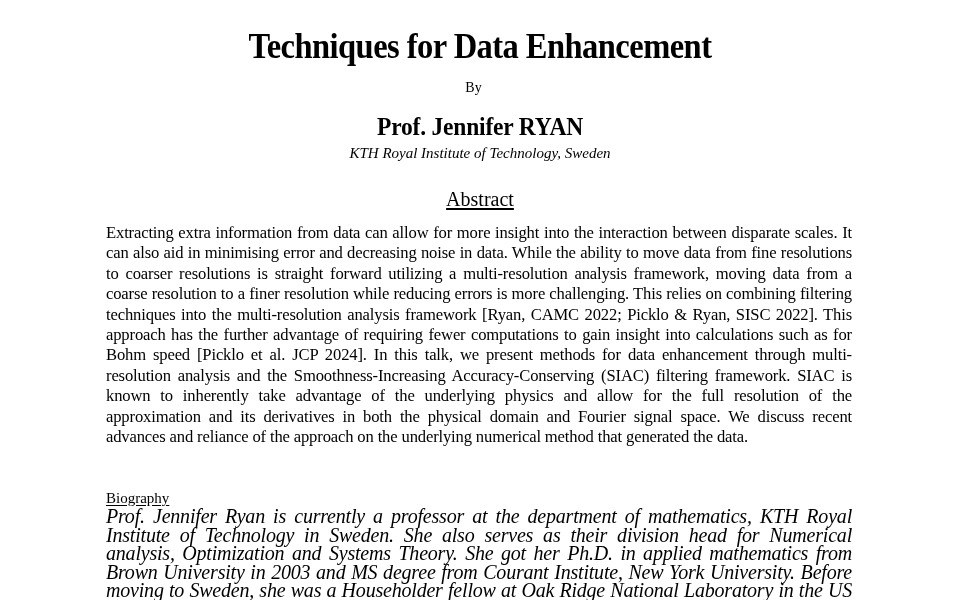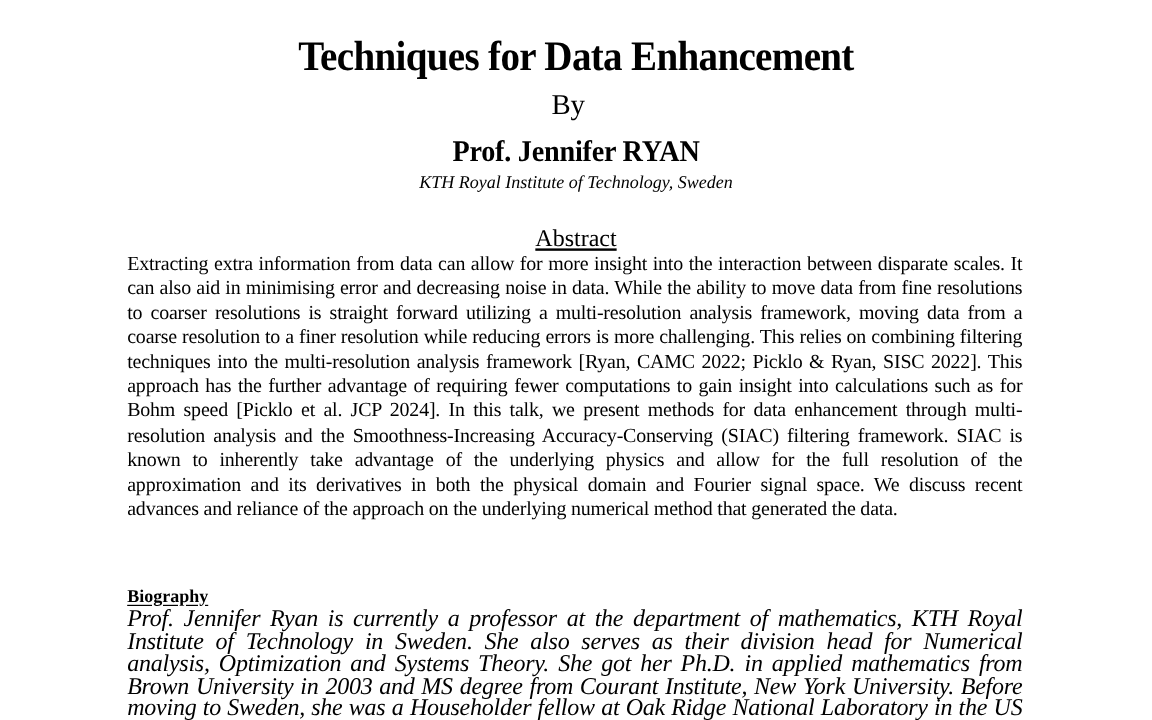--- a/index.html
+++ b/index.html
@@ -34,21 +34,21 @@
       letter-spacing: -0.6px;
       transform: scaleX(0.93);
       transform-origin: center;
     }
     .by {
       position: absolute;
       left: 0;
       width: 947px;
       top: 77px;
       text-align: center;
-      font-size: 24px;
+      font-size: 14px;
       line-height: 22px;
     }
     .author {
       position: absolute;
       left: 0;
       width: 960px;
       top: 112px;
       text-align: center;
       font-weight: bold;
       font-size: 25px;
@@ -77,32 +77,32 @@
       line-height: 24px;
     }
     .abstract-heading span {
       text-decoration: underline;
       text-underline-offset: 2px;
     }
     .abstract-body {
       position: absolute;
       left: 106px;
       width: 746px;
-      top: 210px;
+      top: 223px;
       text-align: justify;
       font-size: 16.6px;
       line-height: 20.4px;
       letter-spacing: -0.15px;
       word-spacing: 0px;
     }
     .bio-heading {
       position: absolute;
       left: 106px;
       top: 489px;
-      font-weight: bold;
+      font-weight: normal;
       font-size: 15px;
       line-height: 18px;
       text-decoration: underline;
       text-underline-offset: 2px;
     }
     .bio-body {
       position: absolute;
       left: 106px;
       width: 746px;
       top: 507px;

